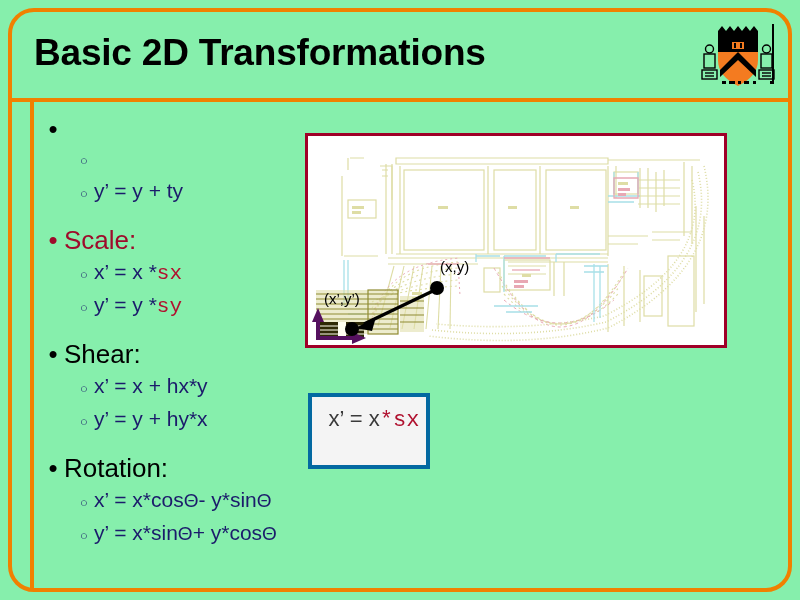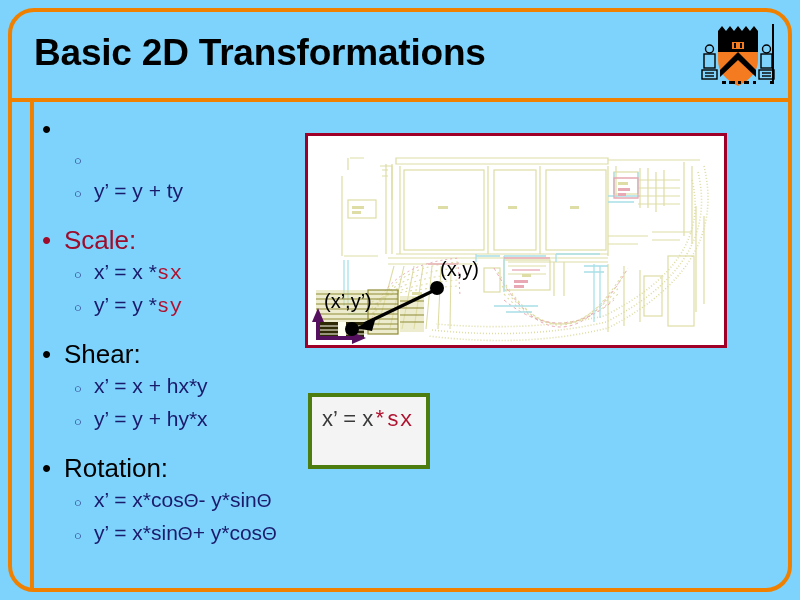--- a/index.html
+++ b/index.html
@@ -12,21 +12,22 @@
     height: 600px;
     font-family: "Liberation Sans", sans-serif;
     overflow: hidden;
   }
 
   #slide {
     position: relative;
     width: 800px;
     height: 600px;
     box-sizing: border-box;
-    background: #7dd3fc;
+    background: #86efac;
+    text-align: center;
   }
 
   
   .frame {
     position: absolute;
     left: 8px;
     top: 8px;
     width: 784px;
     height: 584px;
     box-sizing: border-box;
@@ -131,36 +132,36 @@
     height: 215px;
     box-sizing: border-box;
     border: 3px solid #A00028;
     background: #ffffff;
     overflow: hidden;
   }
   .figure svg { display: block; }
 
   .fig-label {
     position: absolute;
-    font-size: 20px;
+    font-size: 15px;
     color: #000000;
     white-space: nowrap;
   }
   #label-xy  { left: 440px; top: 258px; }
   #label-xpyp{ left: 318px; top: 290px; margin-left: 6px; }
 
   
   .formula-box {
     position: absolute;
     left: 308px;
     top: 393px;
     width: 122px;
     height: 76px;
     box-sizing: border-box;
-    border: 4px solid #4d7c0f;
+    border: 4px solid #0369a1;
     background: #F4F4F4;
     padding: 6px 0 0 10px;
   }
   .formula-line {
     font-size: 22px;
     line-height: 31px;
     color: #3A3A3A;
     white-space: nowrap;
   }
   .formula-line .red { color: #B0112F; }

